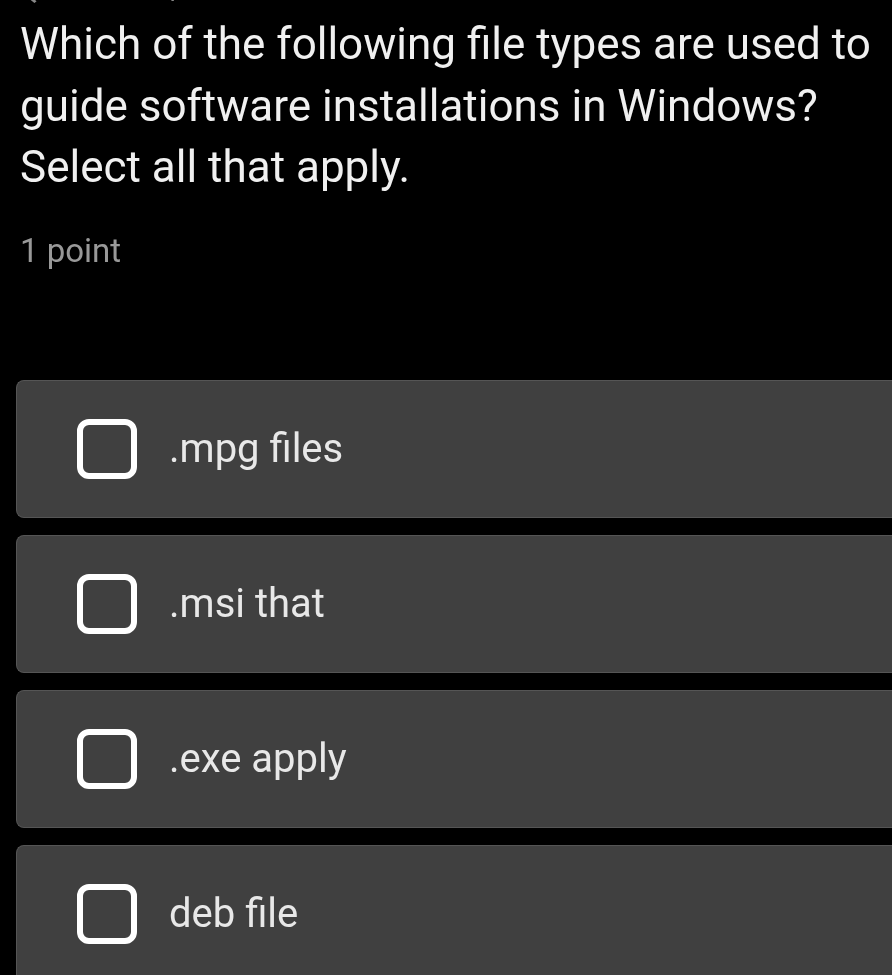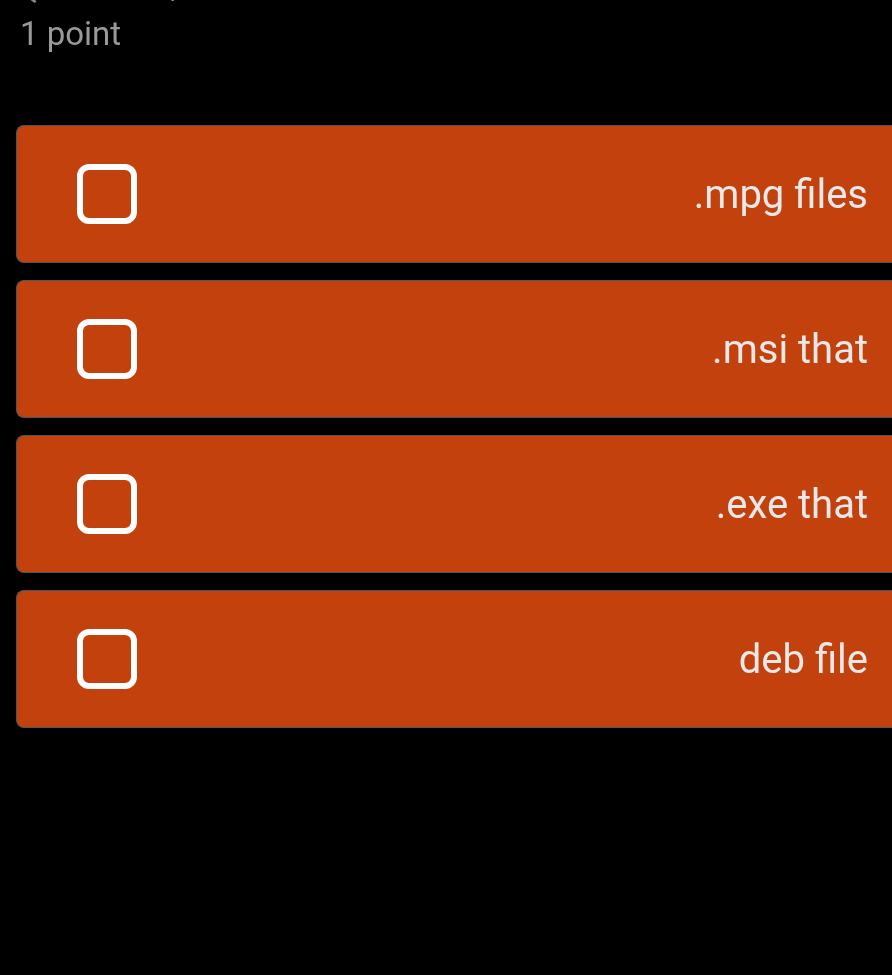--- a/index.html
+++ b/index.html
@@ -35,38 +35,37 @@
       font-weight: 400;
       line-height: 1.4;
       color: #f0f0f0;
       margin-bottom: 32px;
     }
     
     .points-text {
       font-size: 33px;
       color: #999999;
       font-weight: 400;
-      margin-bottom: 72px;
+      margin-bottom: 110px;
     }
     
     .options-container {
       padding-left: 16px;
     }
     
     .option-item {
       display: flex;
       align-items: center;
-      background-color: #c2410c;
+      background-color: #404040;
       border: 1px solid #555555;
       border-right: none;
       border-radius: 8px 0 0 8px;
       padding: 38px 24px 38px 60px;
       margin-bottom: 17px;
       cursor: pointer;
-      justify-content: space-between;
     }
     
     .checkbox {
       width: 60px;
       height: 60px;
       border: 6px solid #ffffff;
       border-radius: 12px;
       flex-shrink: 0;
       margin-right: 32px;
     }
@@ -75,33 +74,34 @@
       font-size: 40px;
       color: #e8e8e8;
       font-weight: 400;
     }
   </style>
 </head>
 <body>
 
 <div class="question-header">
   <div class="question-number-hint">QUESTION 1/10</div>
+  <div class="question-text">Which of the following file types are used to guide software installations in Windows? Select all that apply.</div>
   <div class="points-text">1 point</div>
 </div>
 
 <div class="options-container">
   <div class="option-item">
     <div class="checkbox"></div>
     <div class="option-label">.mpg files</div>
   </div>
   <div class="option-item">
     <div class="checkbox"></div>
     <div class="option-label">.msi that</div>
   </div>
   <div class="option-item">
     <div class="checkbox"></div>
-    <div class="option-label">.exe that</div>
+    <div class="option-label">.exe apply</div>
   </div>
   <div class="option-item">
     <div class="checkbox"></div>
     <div class="option-label">deb file</div>
   </div>
 </div>
 
 </body></html>

